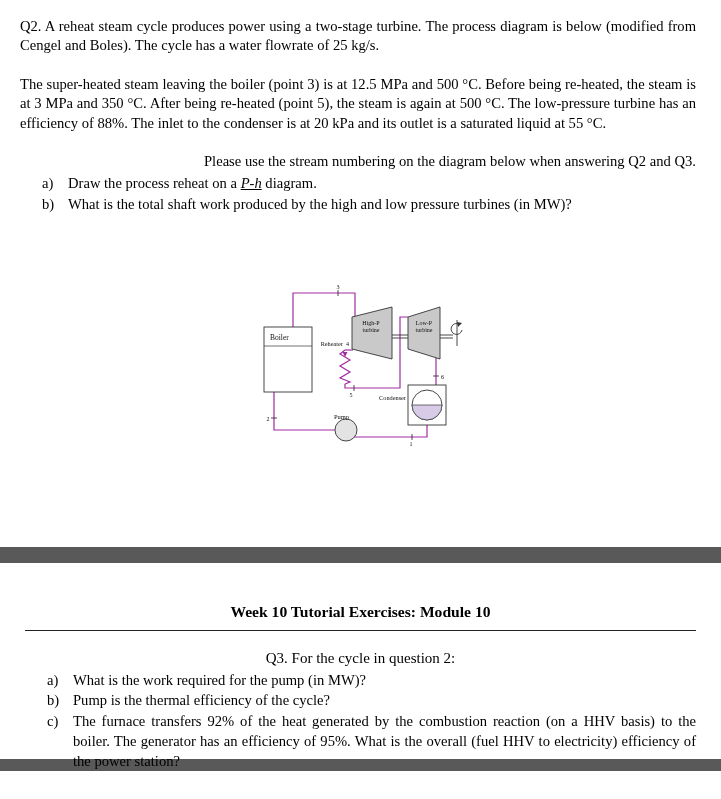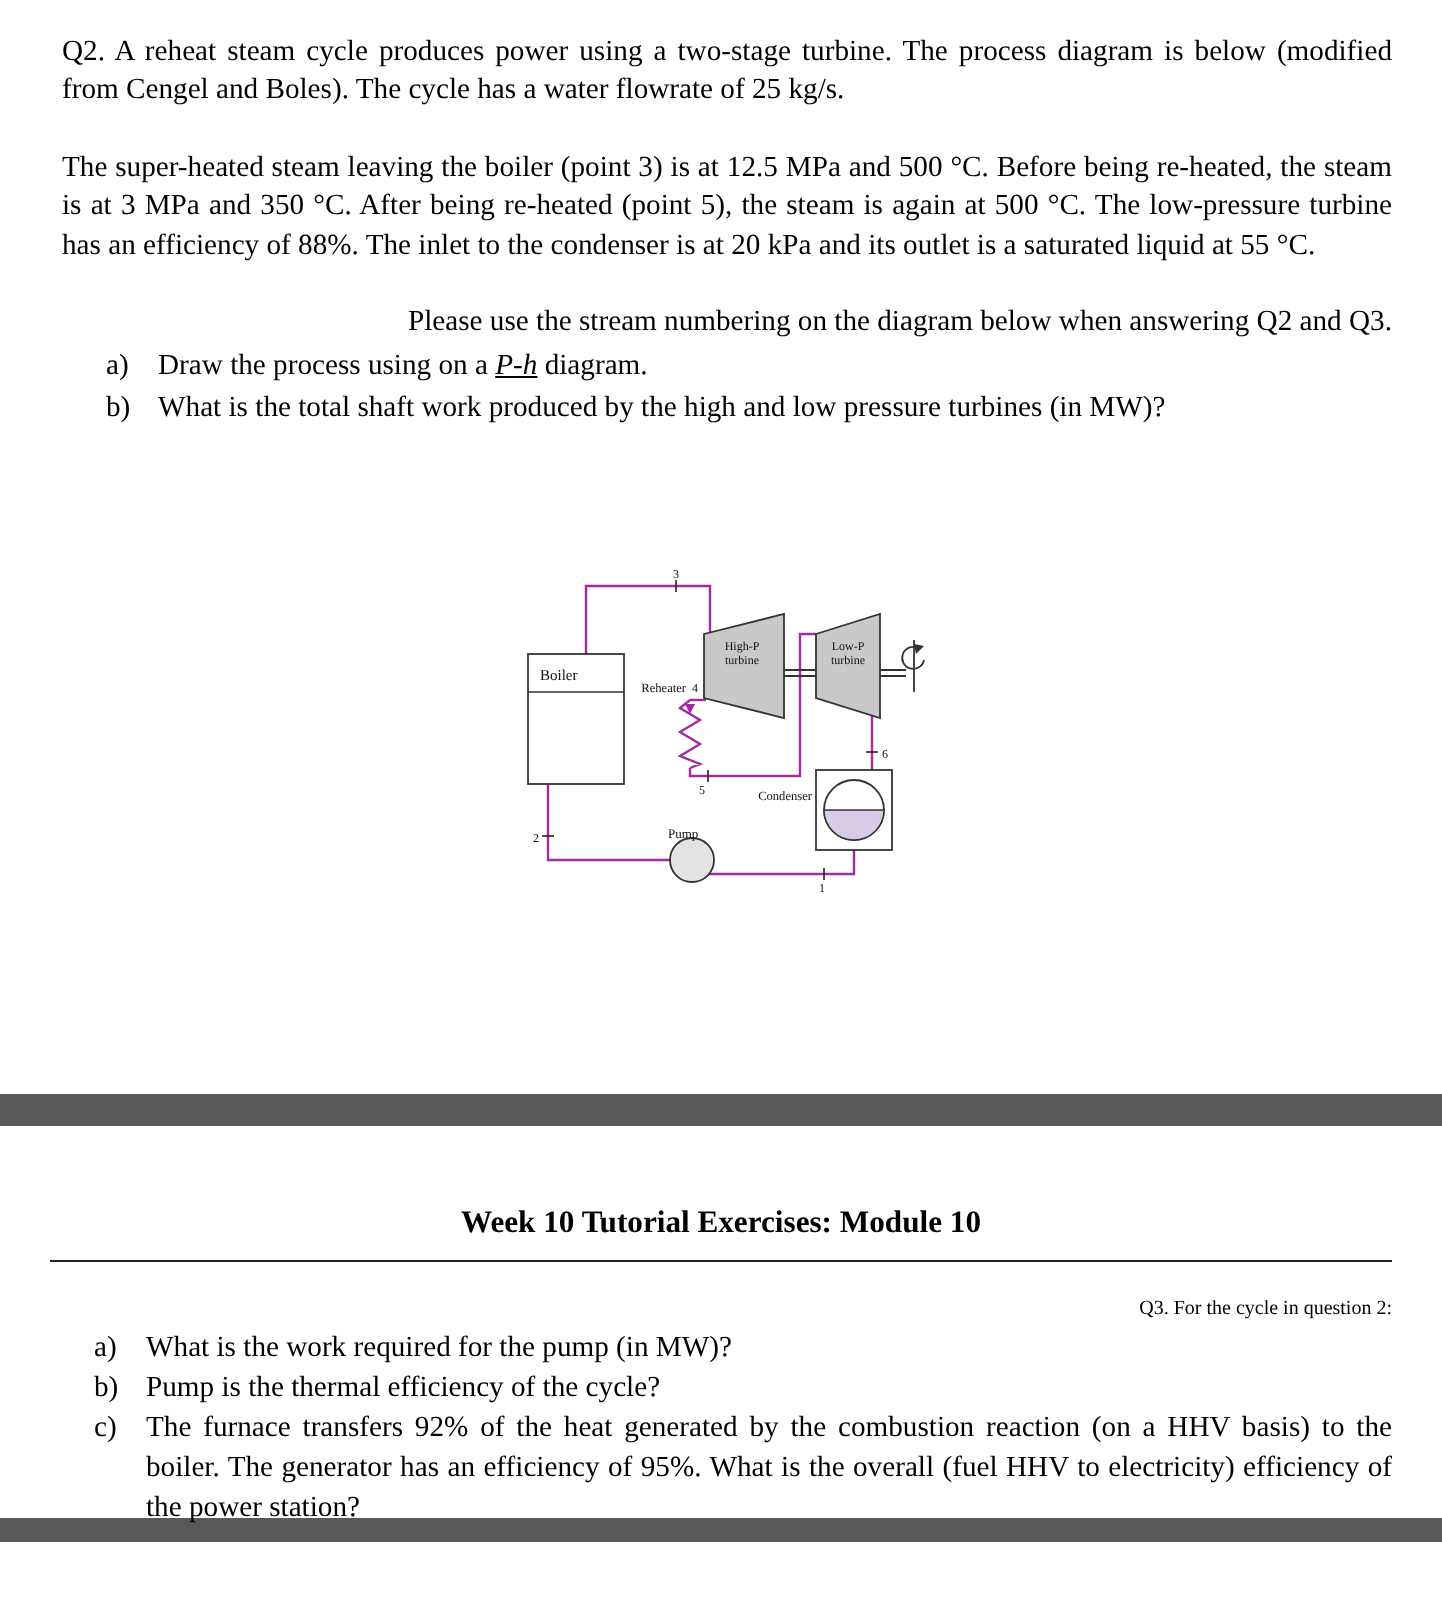--- a/index.html
+++ b/index.html
@@ -6,21 +6,21 @@
   html, body { width: 721px; background: #ffffff; }
   body {
     font-family: "Liberation Serif", serif;
     color: #000;
     position: relative;
   }
   .page {
     position: relative;
     background: #fff;
   }
-  .page-1 { height: 547px; padding: 17px 25px 0 31px; }
+  .page-1 { height: 547px; padding: 17px 25px 0 20px; }
   .page-2 { height: 196px; padding: 40px 25px 0 25px; }
   .para {
     font-size: 14.6px;
     line-height: 1.33;
     text-align: justify;
     margin-bottom: 19px;
   }
   .para.single { text-align: right; margin-top: 6px; margin-bottom: 0; }
   .qlist { margin-left: 22px; margin-top: 2px; }
   .qitem { display: flex; font-size: 14.6px; line-height: 1.38; }
@@ -59,35 +59,35 @@
   .page-separator { height: 16px; background: #595959; }
   .bottom-band { height: 12px; background: #595959; }
 
   .p2-title-block {
     text-align: center;
     border-bottom: 1.5px solid #222;
     padding-bottom: 9px;
     margin-bottom: 17px;
   }
   .p2-title { font-size: 15.6px; font-weight: bold; }
-  .p2-intro { font-size: 10px; line-height: 1.35; margin-bottom: 2px; text-align: right; }
+  .p2-intro { font-size: 15px; line-height: 1.35; margin-bottom: 2px; text-align: center; }
 </style>
 </head>
 <body>
 
 <div class="page page-1">
 
   <p class="para">Q2. A reheat steam cycle produces power using a two-stage turbine. The process diagram is below (modified from Cengel and Boles). The cycle has a water flowrate of 25 kg/s.</p>
   <p class="para">The super-heated steam leaving the boiler (point 3) is at 12.5 MPa and 500 °C. Before being re-heated, the steam is at 3 MPa and 350 °C.  After being re-heated (point 5), the steam is again at 500 °C. The low-pressure turbine has an efficiency of 88%. The inlet to the condenser is at 20 kPa and its outlet is a saturated liquid at 55 °C.</p>
   <p class="para single">Please use the stream numbering on the diagram below when answering Q2 and Q3.</p>
 
   <div class="qlist">
     <div class="qitem">
       <span class="li-label">a)</span>
-      <span class="li-text"><span>Draw the process using on a </span><span class="italic">P-h</span><span> diagram.</span></span>
+      <span class="li-text"><span>Draw the process reheat on a </span><span class="italic">P-h</span><span> diagram.</span></span>
     </div>
     <div class="qitem">
       <span class="li-label">b)</span>
       <span class="li-text">What is the total shaft work produced by the high and low pressure turbines (in MW)?</span>
     </div>
   </div>
 
   <div class="diagram-wrap">
     <svg width="220" height="170" viewBox="0 0 220 170">
 

